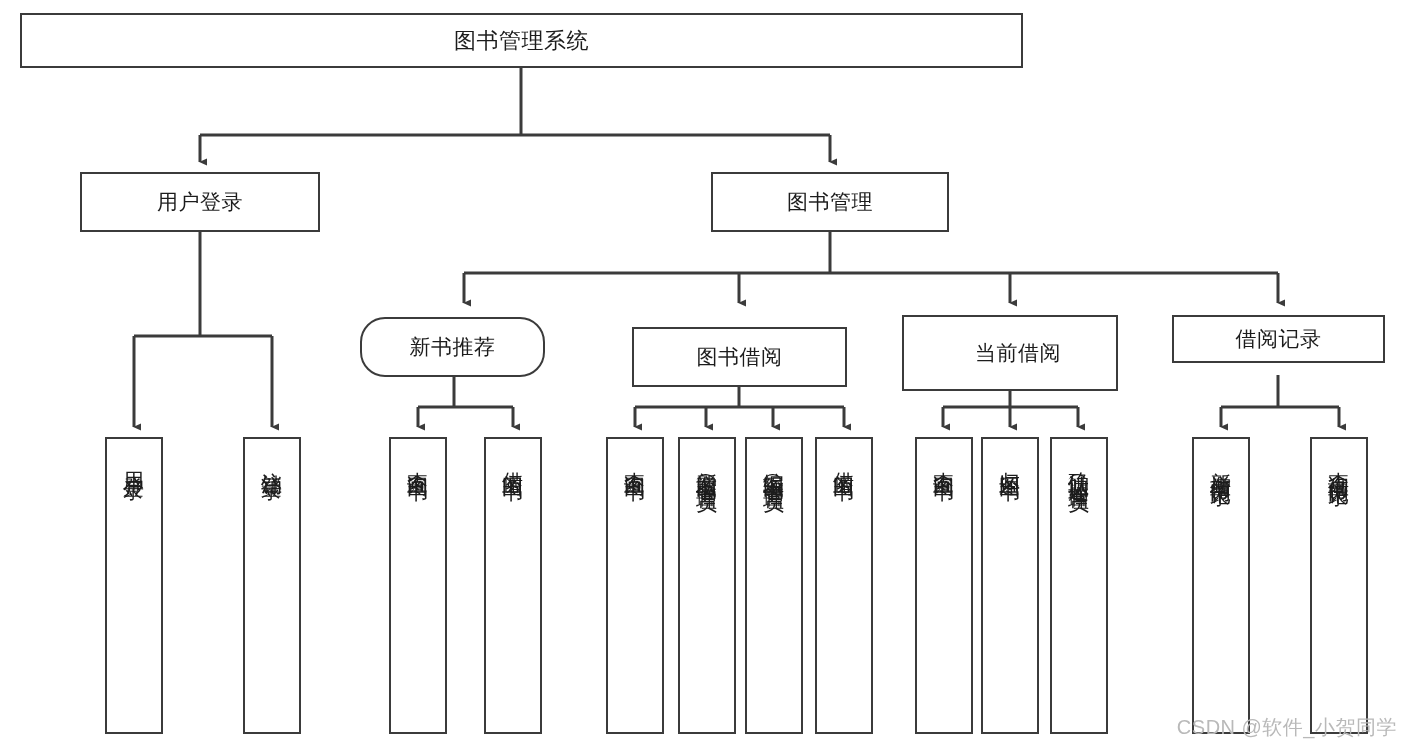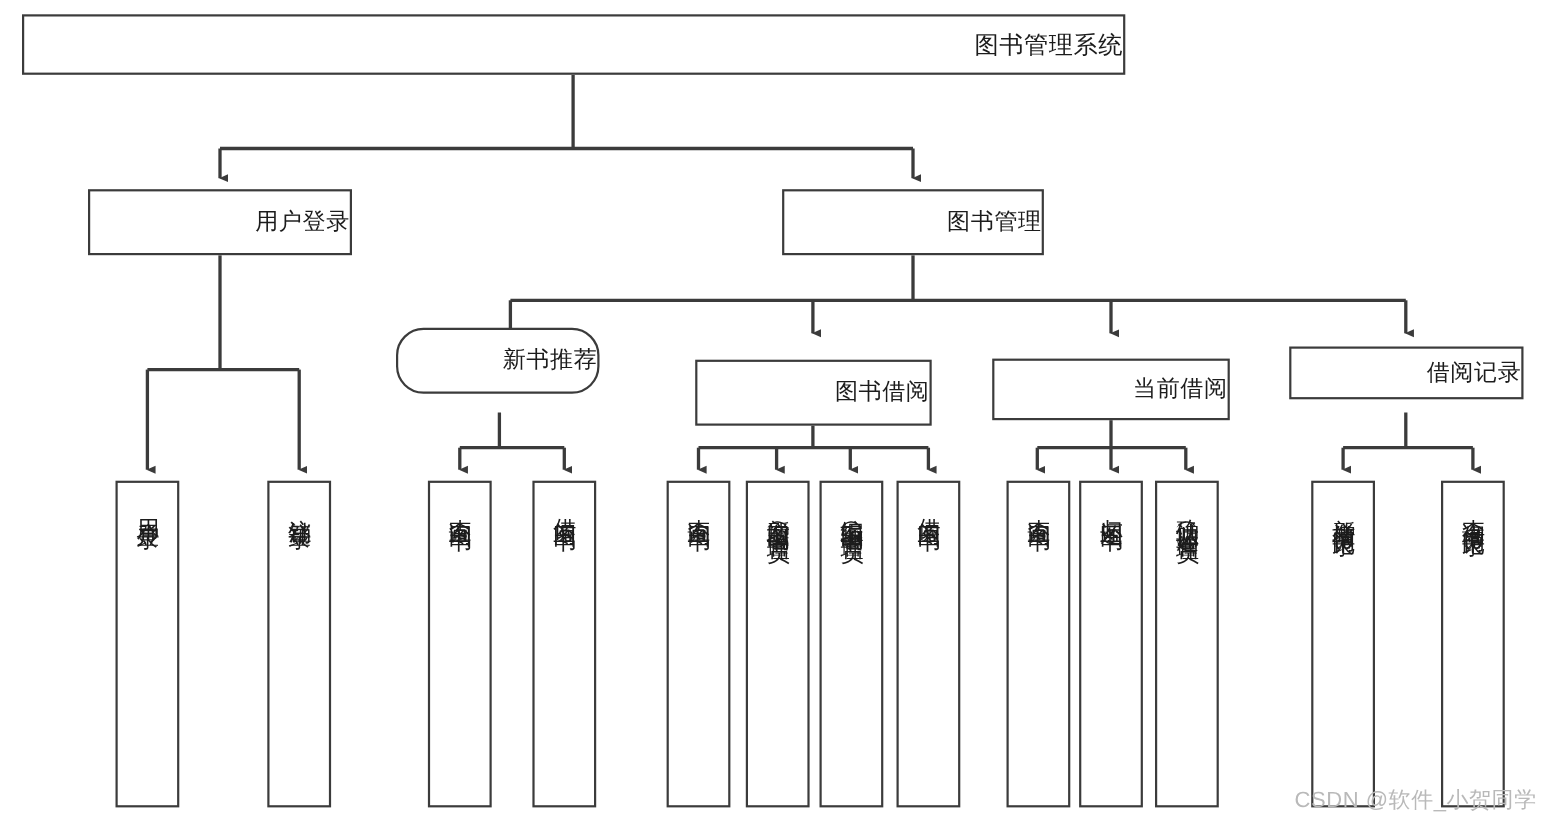--- a/index.html
+++ b/index.html
@@ -25,21 +25,21 @@
     height: 747px;
     pointer-events: none;
   }
   .node {
     position: absolute;
     box-sizing: border-box;
     border: 2.5px solid #3b3b3b;
     background: #ffffff;
     display: flex;
     align-items: center;
-    justify-content: flex-end;
+    justify-content: center;
     color: #1c1c1c;
   }
   .node .lbl {
     display: block;
     text-align: center;
     line-height: 1.18;
     letter-spacing: 0.5px;
   }
   .node.horiz .lbl {
     font-size: 21px;
@@ -131,29 +131,29 @@
   </div>
 
   <div class="node horiz" style="left:80px; top:172px; width:240px; height:60px;">
     <span class="lbl">用户登录</span>
   </div>
 
   <div class="node horiz" style="left:711px; top:172px; width:238px; height:60px;">
     <span class="lbl">图书管理</span>
   </div>
 
-  <div class="node horiz" style="left:360px; top:298px; width:185px; height:60px;border-radius:25px;">
+  <div class="node horiz" style="left:360px; top:317px; width:185px; height:60px;border-radius:25px;">
     <span class="lbl">新书推荐</span>
   </div>
 
   <div class="node horiz" style="left:632px; top:327px; width:215px; height:60px;">
     <span class="lbl">图书借阅</span>
   </div>
 
-  <div class="node horiz" style="left:902px; top:326px; width:216px; height:56px;padding-left:16px;">
+  <div class="node horiz" style="left:902px; top:315px; width:216px; height:76px;padding-left:16px;">
     <span class="lbl">当前借阅</span>
   </div>
 
   <div class="node horiz" style="left:1172px; top:315px; width:213px; height:48px;">
     <span class="lbl">借阅记录</span>
   </div>
 
   <div class="node vert" style="left:105px; top:437px; width:58px; height:297px;">
     <span class="lbl">用户登录</span>
   </div>

